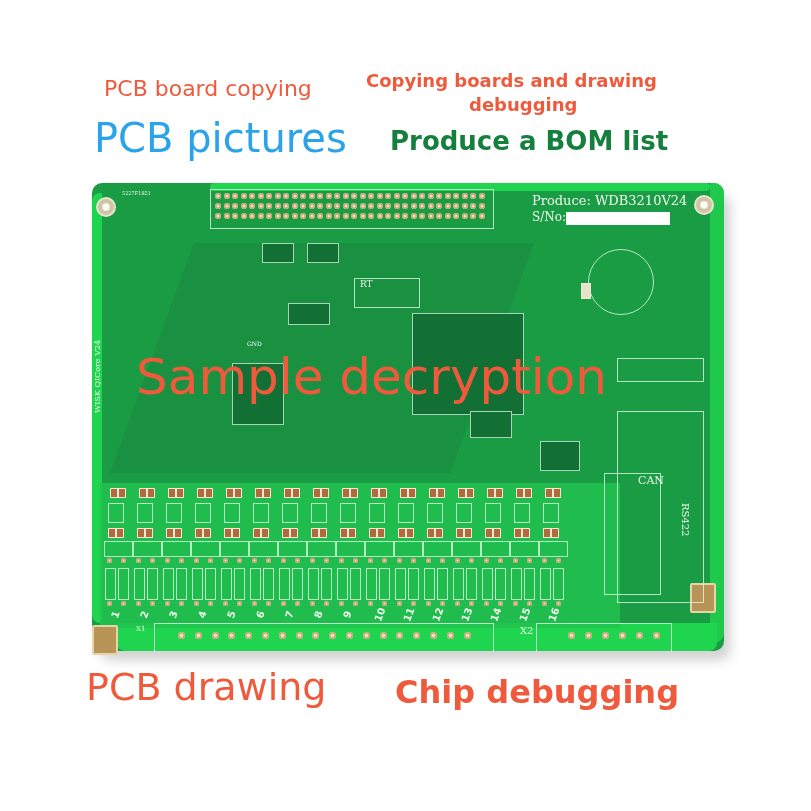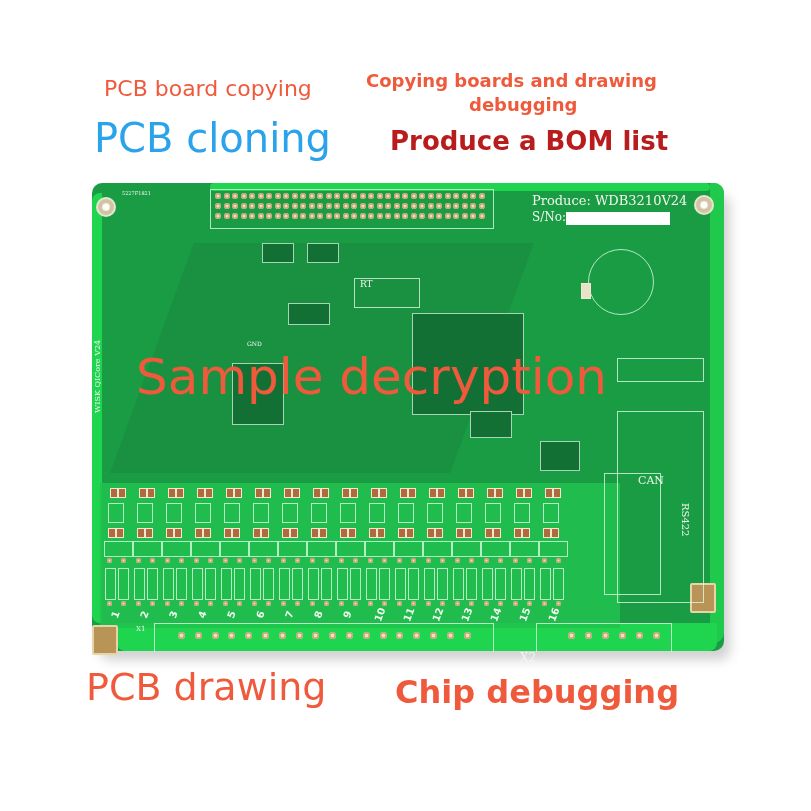--- a/index.html
+++ b/index.html
@@ -1,21 +1,21 @@
 <!DOCTYPE html>
 <html><head>
   <meta charset="utf-8">
   <style>
     html, body { margin: 0; padding: 0; }
     body { width: 811px; height: 811px; background: #ffffff; position: relative; overflow: hidden; font-family: "DejaVu Sans", sans-serif; }
     .abs { position: absolute; }
     .lbl { white-space: nowrap; line-height: 1; }
     .red { color: #f05a3c; }
     .blue { color: #2aa3ea; }
-    .blue2 { color: #b91c1c; }
+    .blue2 { color: #15803d; }
 
     
     .board { position: absolute; left: 92px; top: 183px; width: 632px; height: 468px; }
     .board-shadow { position:absolute; left: 100px; top: 195px; width: 630px; height: 465px; background: rgba(0,0,0,0.18); filter: blur(6px); border-radius: 10px; }
     .edge { position:absolute; background: #1fd44e; }
     .pcb { position:absolute; left:0; top:0; width:100%; height:100%; background: #1a9c45; border-radius: 10px; }
     .pcb-dark { position:absolute; background: #17853b; }
     .pcb-bright { position:absolute; background: #22c24f; }
     .silk { position:absolute; border: 1px solid rgba(230,255,235,0.75); }
     .pad { position:absolute; width: 7px; height: 7px; border-radius: 50%; background: #e8e2c8; box-shadow: inset 0 0 0 1.5px #c9a372; }
@@ -25,21 +25,21 @@
     .ic { position:absolute; background:#137035; border:1px solid rgba(230,255,235,0.7); }
     .silktext { position:absolute; color: #f2f7ee; font-family: "DejaVu Serif", serif; white-space: nowrap; line-height:1; }
     .num { position:absolute; color:#f2f7ee; font-family:"DejaVu Sans", sans-serif; font-size:10px; font-weight:bold; transform: rotate(-70deg); }
     .snbox { position:absolute; background:#ffffff; }
     .tab { position:absolute; background:#b89456; border:2px solid #e6d5a8; border-radius: 2px; }
   </style>
 </head>
 <body>
 
 <div class="abs lbl red" style="left:104px; top:78px; font-size:22px;">PCB board copying</div>
-<div class="abs lbl blue" style="left:94px; top:118px; font-size:40px;">PCB cloning</div>
+<div class="abs lbl blue" style="left:94px; top:118px; font-size:40px;">PCB pictures</div>
 <div class="abs lbl red" style="left:366px; top:72px; font-size:18px; font-weight:bold;">Copying boards and drawing</div>
 <div class="abs lbl red" style="left:469px; top:96px; font-size:18px; font-weight:bold;">debugging</div>
 <div class="abs lbl blue2" style="left:390px; top:128px; font-size:26px; font-weight:bold;">Produce a BOM list</div>
 
 <div class="board-shadow"></div>
 <div class="board">
   <div class="pcb"></div>
 
   <div class="edge" style="left:118px; top:0; width:500px; height:8px; border-radius:4px;"></div>
   <div class="edge" style="left:0; top:10px; width:10px; height:430px; border-radius:8px 0 0 8px;"></div>
@@ -393,21 +393,21 @@
       <div class="silk" style="left:448px; top:385px; width:9px; height:30px;"></div>
       <div class="silk" style="left:461px; top:385px; width:9px; height:30px;"></div>
       <div class="pad" style="left:450px; top:418px; width:5px; height:5px;"></div>
       <div class="pad" style="left:464px; top:418px; width:5px; height:5px;"></div>
       <div class="num" style="left:455px; top:426px;">16</div>
     </div>
 
   <div class="silk" style="left:62px; top:440px; width:338px; height:28px; border-bottom:none;"></div>
   <div class="silk" style="left:444px; top:440px; width:134px; height:28px; border-bottom:none;"></div>
   <div class="silktext" style="left:44px; top:443px; font-size:7px;">X1</div>
-  <div class="silktext" style="left:428px; top:469px; font-size:12px;">X2</div>
+  <div class="silktext" style="left:428px; top:443px; font-size:10px;">X2</div>
   <div id="terminal-pins">
       <div class="pad" style="left:86px; top:449px; width:7px; height:7px;"></div>
       <div class="pad" style="left:102.8px; top:449px; width:7px; height:7px;"></div>
       <div class="pad" style="left:119.6px; top:449px; width:7px; height:7px;"></div>
       <div class="pad" style="left:136.4px; top:449px; width:7px; height:7px;"></div>
       <div class="pad" style="left:153.2px; top:449px; width:7px; height:7px;"></div>
       <div class="pad" style="left:170px; top:449px; width:7px; height:7px;"></div>
       <div class="pad" style="left:186.8px; top:449px; width:7px; height:7px;"></div>
       <div class="pad" style="left:203.60000000000002px; top:449px; width:7px; height:7px;"></div>
       <div class="pad" style="left:220.4px; top:449px; width:7px; height:7px;"></div>

